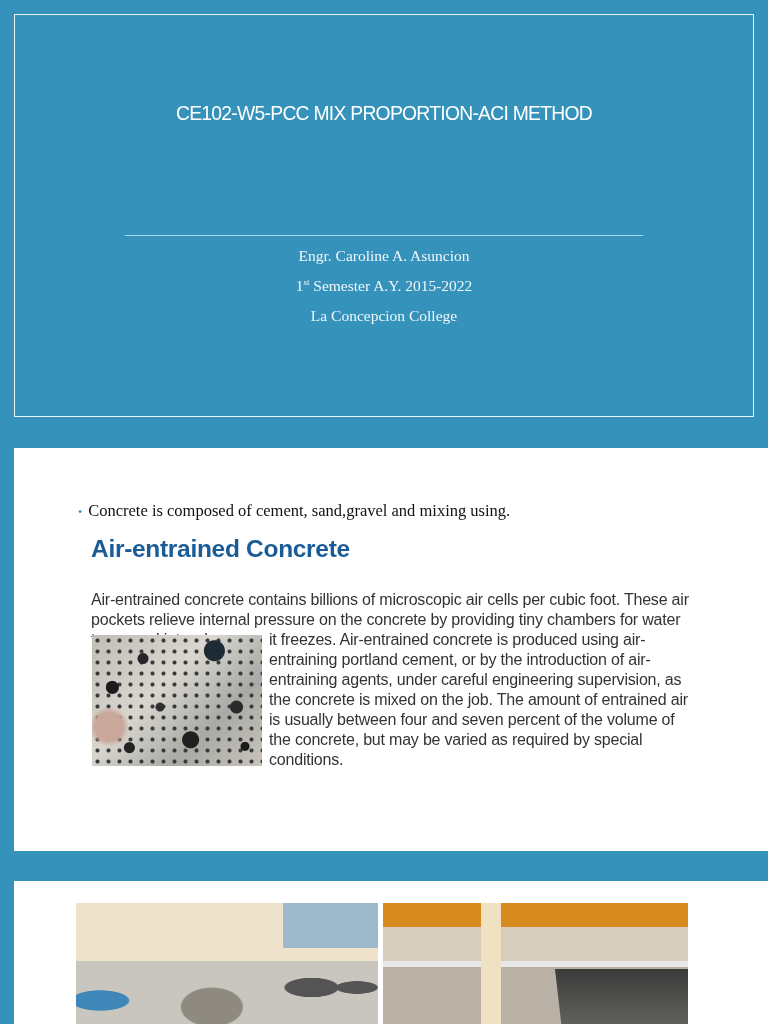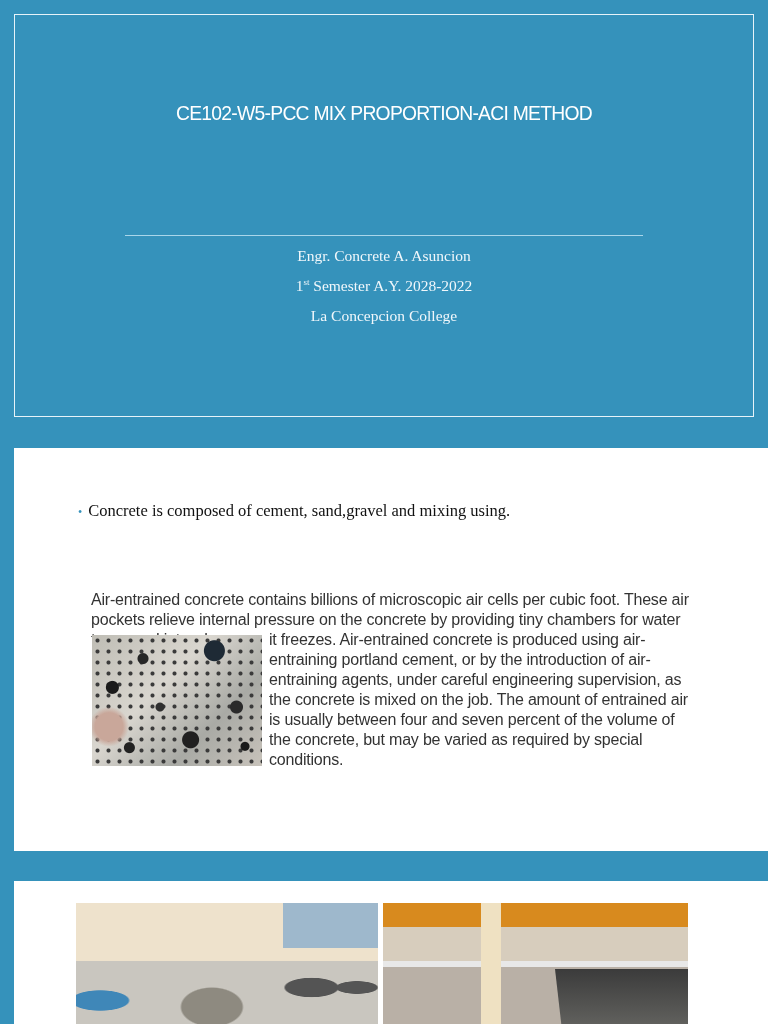--- a/index.html
+++ b/index.html
@@ -97,32 +97,33 @@
       background: linear-gradient(180deg, #3b3b3b, #6a6a66);
       clip-path: polygon(0 0, 100% 0, 100% 100%, 6% 100%);
     }
   </style>
 </head>
 <body>
 
 <div class="slide" id="slide-1">
   <div class="title">CE102-W5-PCC MIX PROPORTION-ACI METHOD</div>
   <div class="divider"></div>
-  <div class="subtitle-line" style="top:232px;">Engr. Concrete A. Asuncion</div>
+  <div class="subtitle-line" style="top:232px;">Engr. Caroline A. Asuncion</div>
   <div class="subtitle-line" style="top:262px;">
-    <span>1</span><sup>st</sup><span> Semester A.Y. 2028-2022</span>
+    <span>1</span><sup>st</sup><span> Semester A.Y. 2015-2022</span>
   </div>
   <div class="subtitle-line" style="top:292px;">La Concepcion College</div>
 </div>
 
 <div class="slide" id="slide-2">
   <div class="bullet-row">
     <span class="bullet-dot">•</span>
     <span>Concrete is composed of cement, sand,gravel and mixing using.</span>
   </div>
+  <div class="section-heading">Air-entrained Concrete</div>
   <div class="para" id="para-top">Air-entrained concrete contains billions of microscopic air cells per cubic foot. These air pockets relieve internal pressure on the concrete by providing tiny chambers for water to expand into when</div>
   <div class="concrete-photo" title="air-entrained concrete close-up"></div>
   <div class="para" id="para-right">it freezes. Air-entrained concrete is produced using air-entraining portland cement, or by the introduction of air-entraining agents, under careful engineering supervision, as the concrete is mixed on the job. The amount of entrained air is usually between four and seven percent of the volume of the concrete, but may be varied as required by special conditions.</div>
 </div>
 
 <div class="slide" id="slide-3">
   <div class="photo" id="photo-slump-cone" title="slump cone test with bucket, trowel and concrete"></div>
   <div class="photo" id="photo-slump-measure" title="slump measurement with ruler and rod"></div>
 </div>
 

